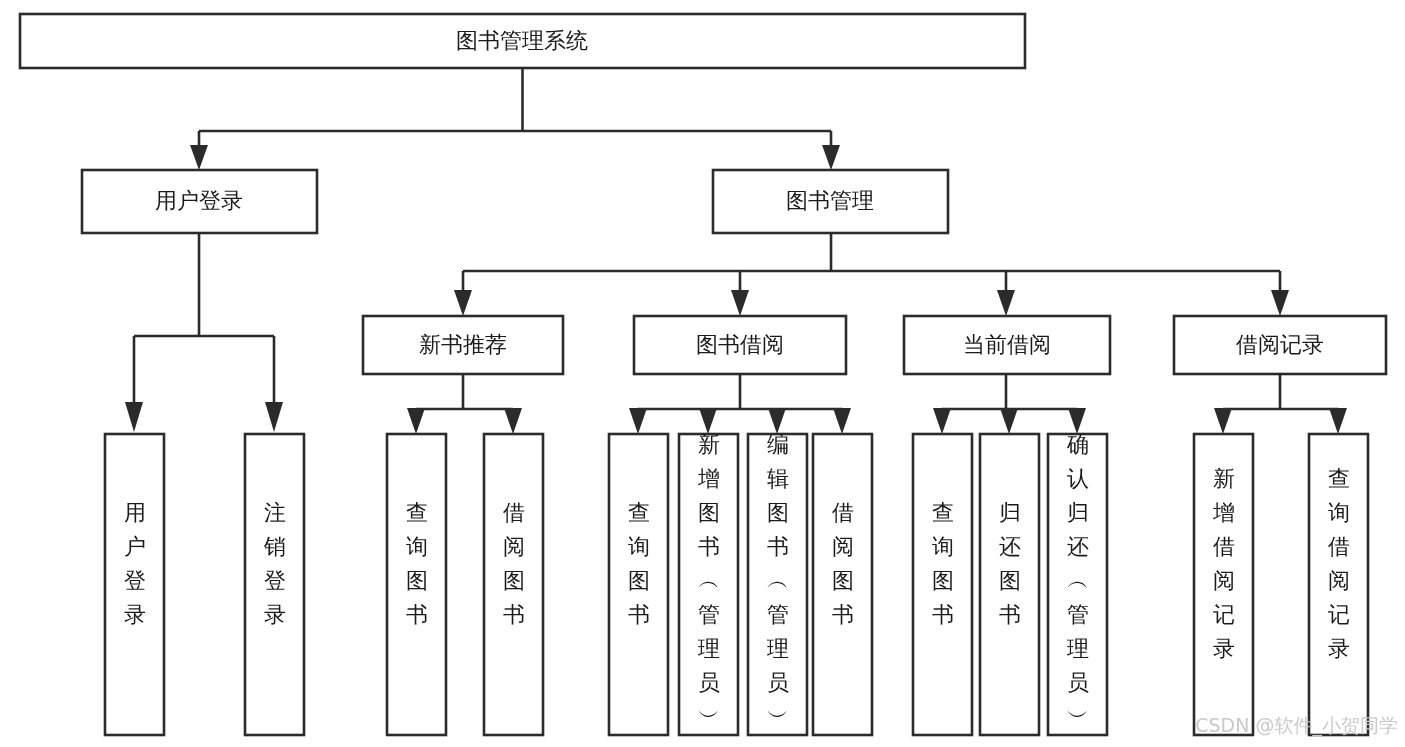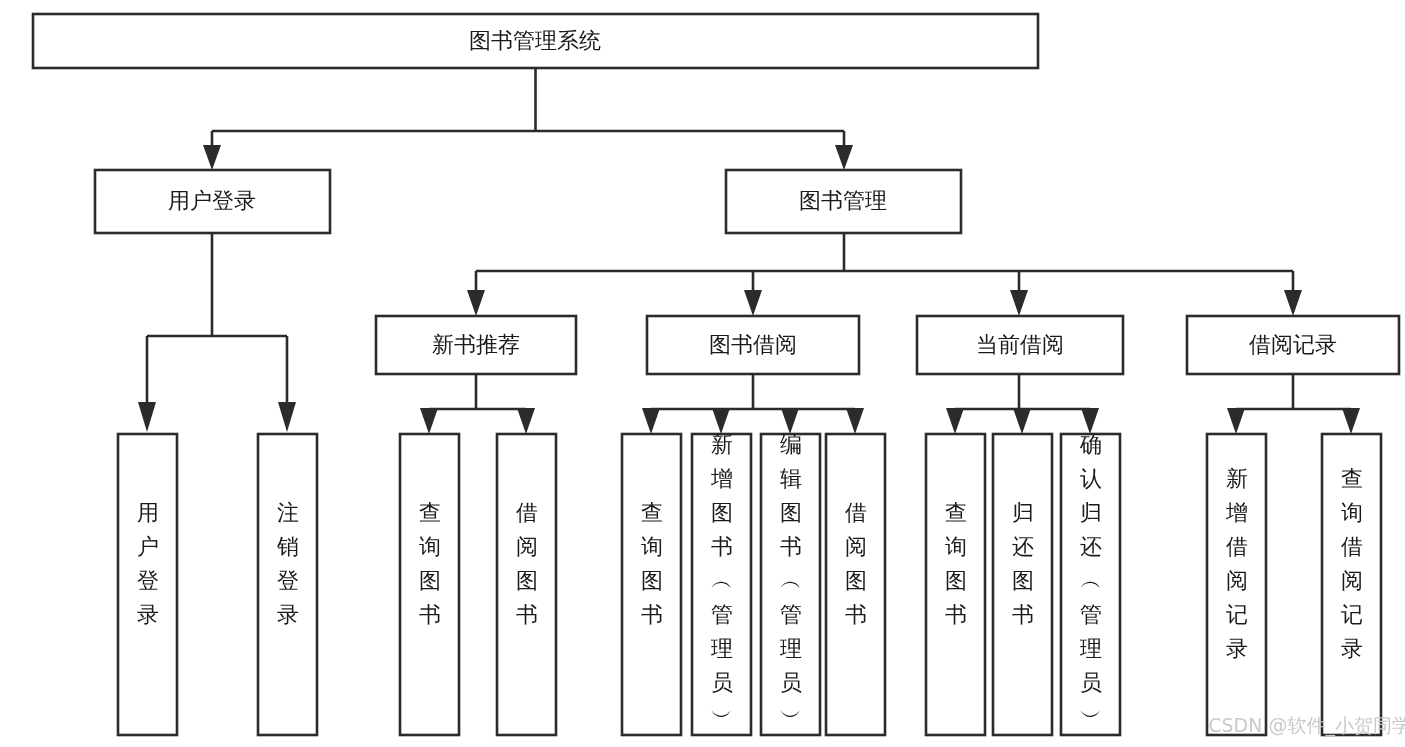--- a/index.html
+++ b/index.html
@@ -9,21 +9,21 @@
   }
   body {
     width: 1405px;
     height: 747px;
     font-family: "DejaVu Sans", "Liberation Sans", sans-serif;
     overflow: hidden;
     position: relative;
   }
   #diagram-root {
     position: absolute;
-    left: 14px;
+    left: 1px;
     top: 0;
     width: 1383px;
     height: 747px;
   }
   svg.tree {
     display: block;
     width: 1405px;
     height: 747px;
   }
   .node-box {

